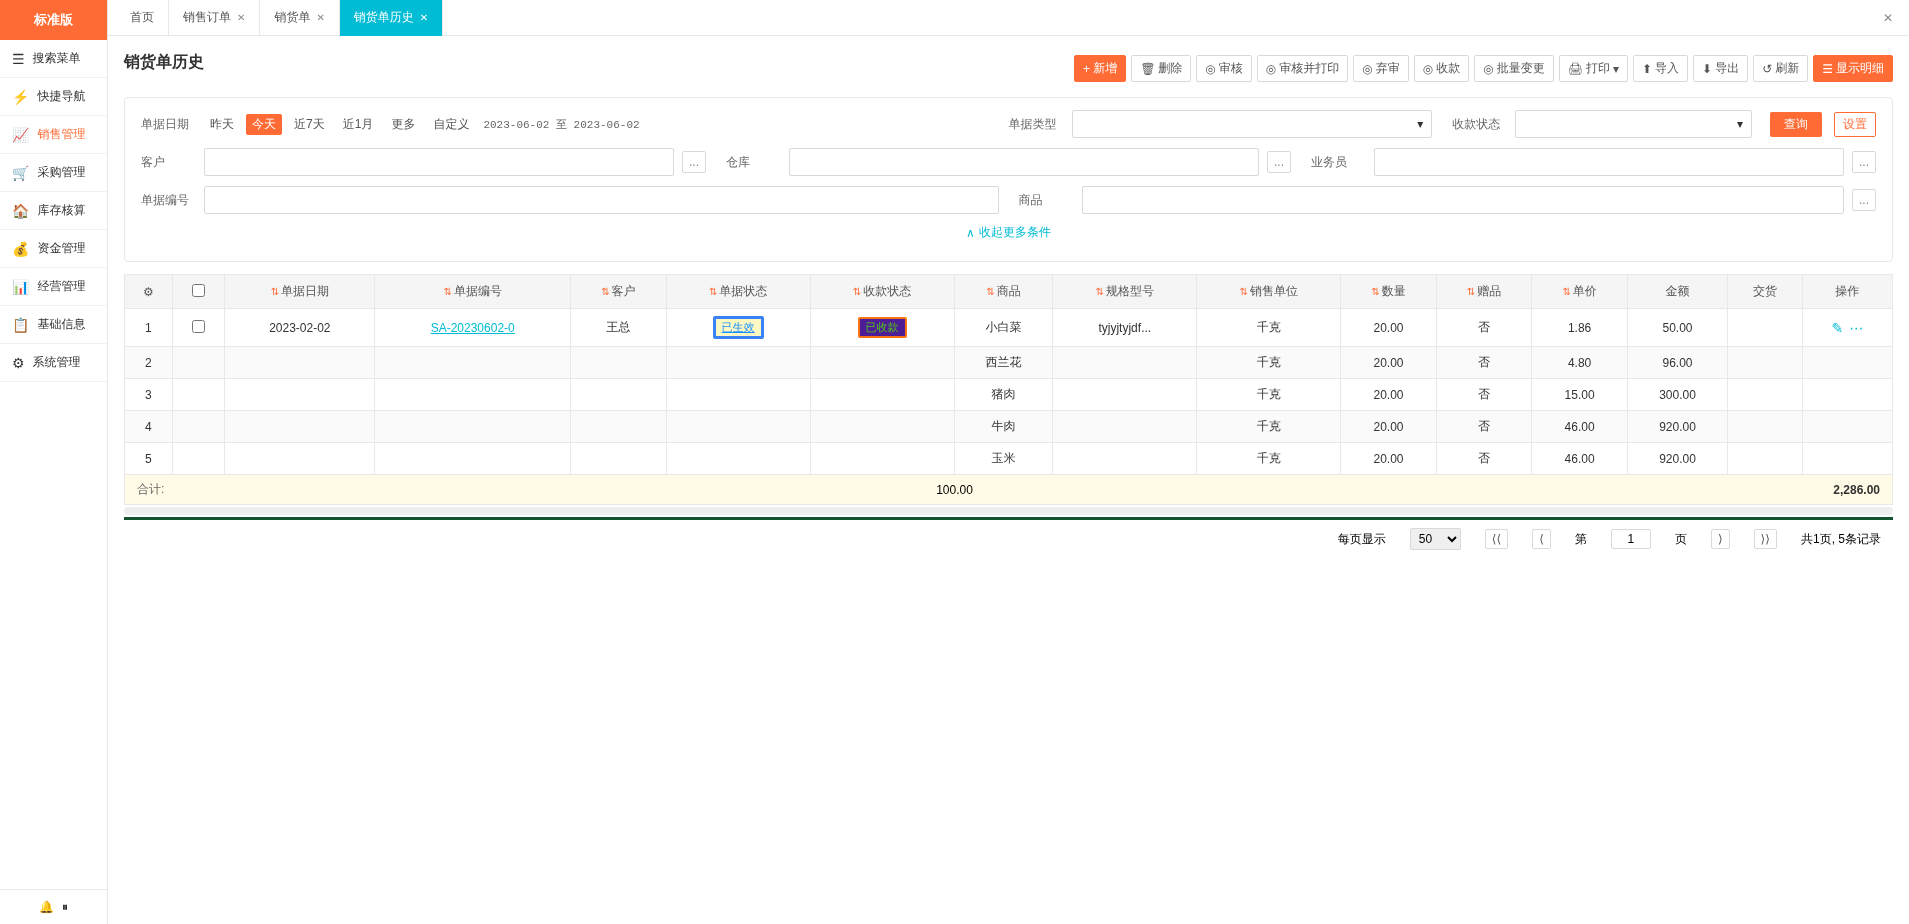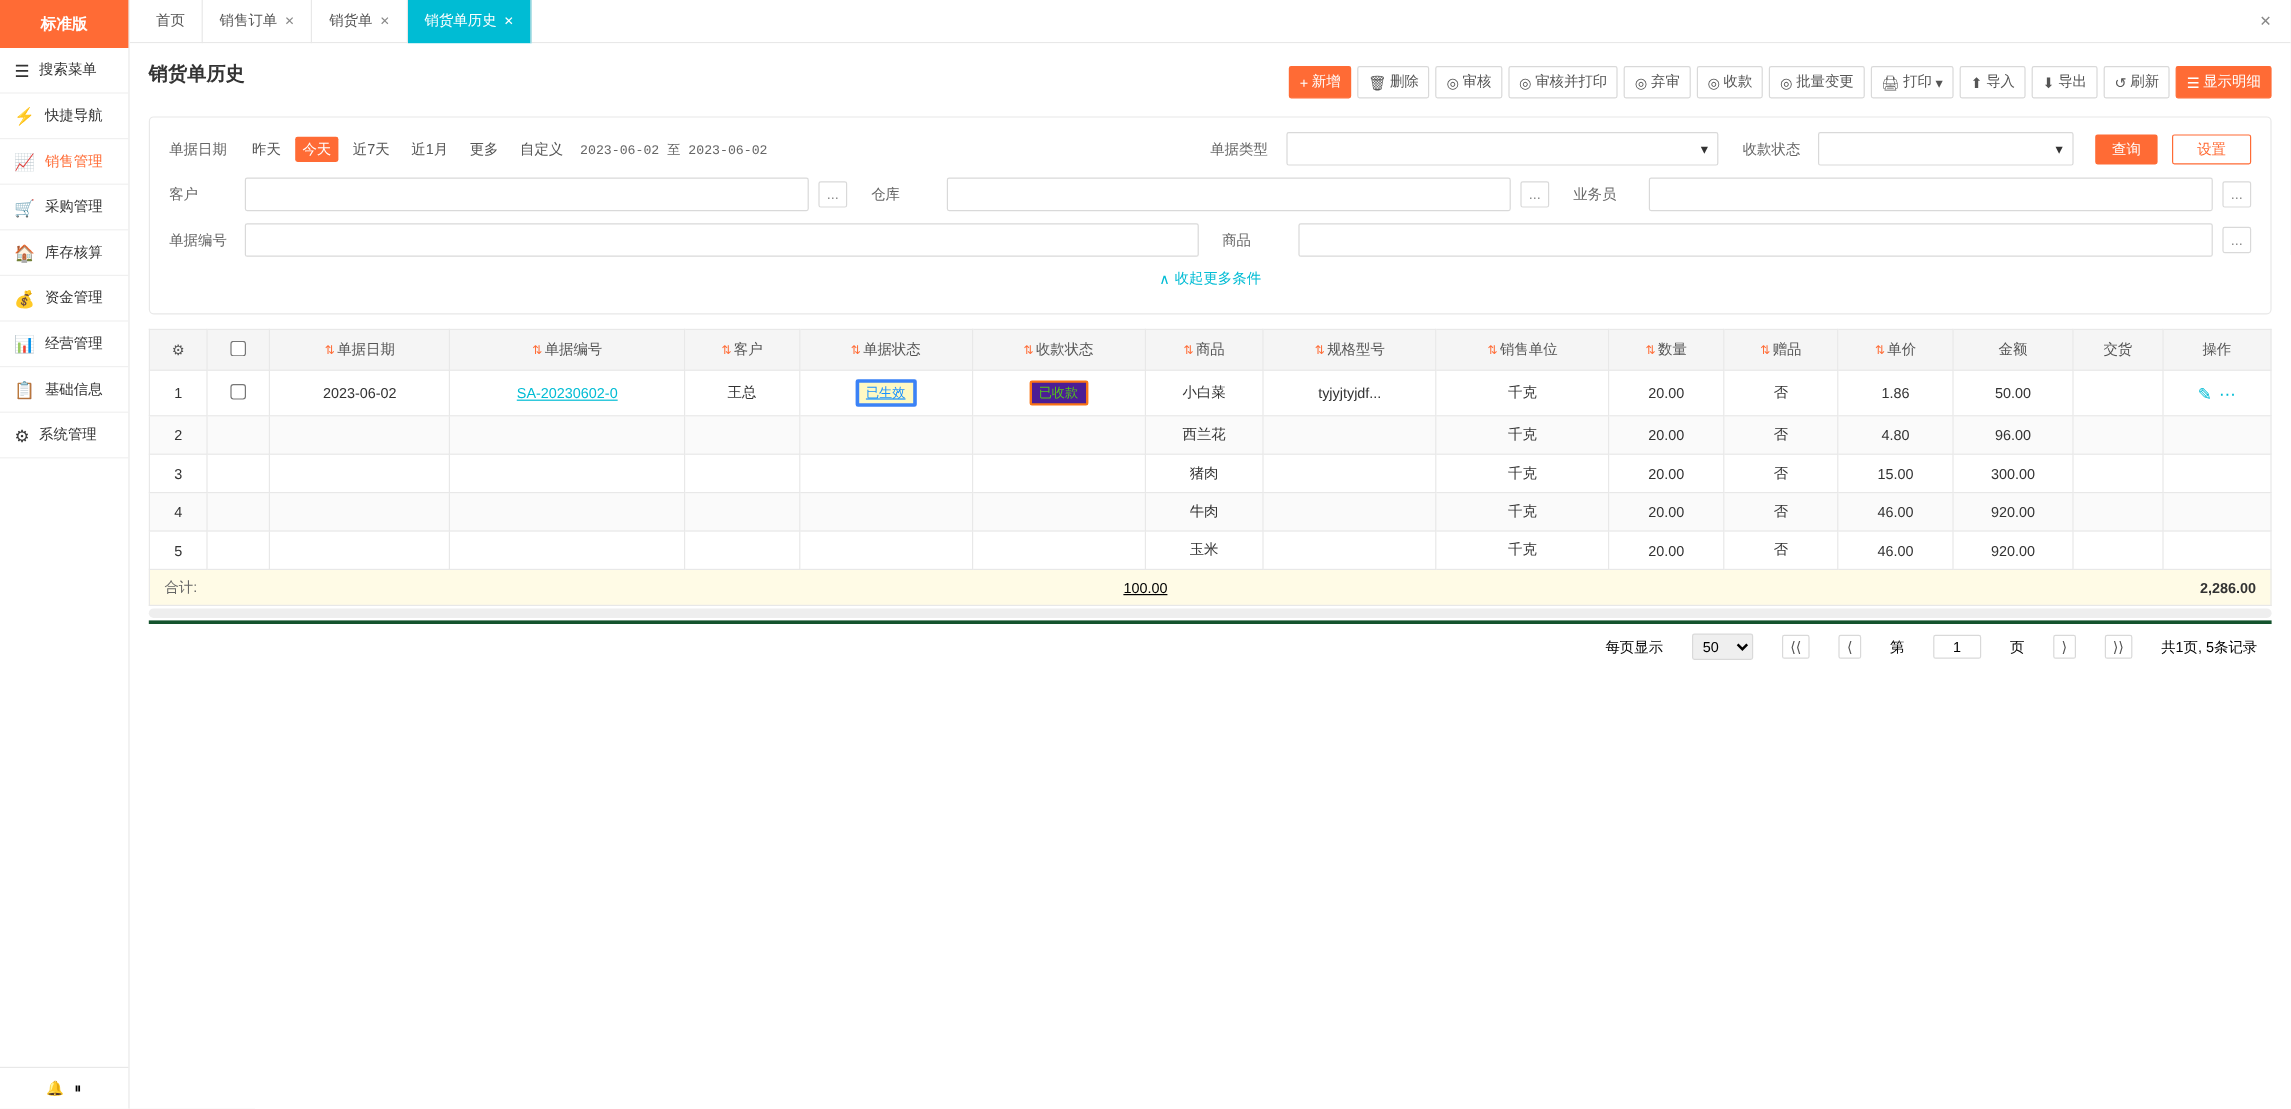--- a/index.html
+++ b/index.html
@@ -306,21 +306,21 @@
       align-items: center;
       gap: 5px;
       margin-left: auto;
     }
     .link-blue { color: #00bcd4; text-decoration: underline; cursor: pointer; }
 
     .settings-btn {
       background: #fff;
       border: 1px solid #ff6b35;
       color: #ff6b35;
-      padding: 3px 20px;
+      padding: 3px 8px;
       border-radius: 2px;
       cursor: pointer;
     }
     .query-btn {
       background: #ff6b35;
       border: none;
       color: #fff;
       padding: 4px 14px;
       border-radius: 2px;
       cursor: pointer;
@@ -541,21 +541,21 @@
           <th><span class="sort-icon">⇅</span><span>单价</span></th>
           <th>金额</th>
           <th>交货</th>
           <th>操作</th>
         </tr>
       </thead>
       <tbody id="table-body">
       <tr>
     <td>1</td>
     <td><input type="checkbox" style=""></td>
-    <td>2023-06-02</td>
+    <td>2023-02-02</td>
     <td><span class="link-blue">SA-20230602-0</span></td>
     <td>王总</td>
     <td><span class="badge badge-active">已生效</span></td>
     <td><span class="badge badge-paid">已收款</span></td>
     <td>小白菜</td>
     <td>tyjyjtyjdf...</td>
     <td>千克</td>
     <td>20.00</td>
     <td>否</td>
     <td>1.86</td>
@@ -639,21 +639,21 @@
     <td>920.00</td>
     <td></td>
     <td></td>
   </tr>
         </tbody>
     </table>
 
     <div class="table-footer">
       <span class="footer-label">合计:</span>
       <span style="flex:1"></span>
-      <span style="position:absolute; left:50%; transform:translateX(-50%);text-decoration:underline;">100.00</span>
+      <span style="position:absolute; left:50%; transform:translateX(-50%);">100.00</span>
       <span class="footer-value">2,286.00</span>
     </div>
 
     <div style="height:8px; background:#eee; border-radius:4px; margin:2px 0;"></div>
 
     <div class="pagination">
       <span>每页显示</span>
       <select class="page-size-select">
         <option>50</option>
         <option>100</option>

